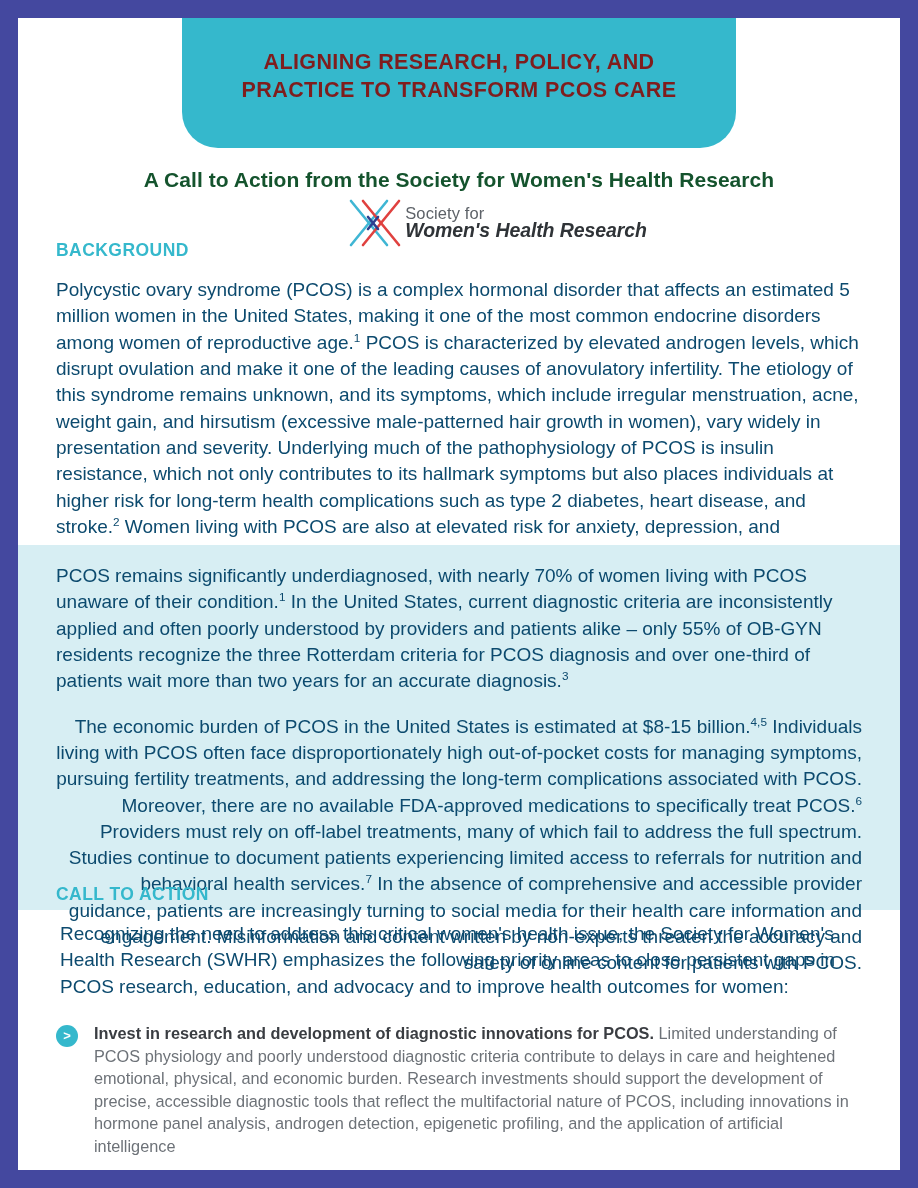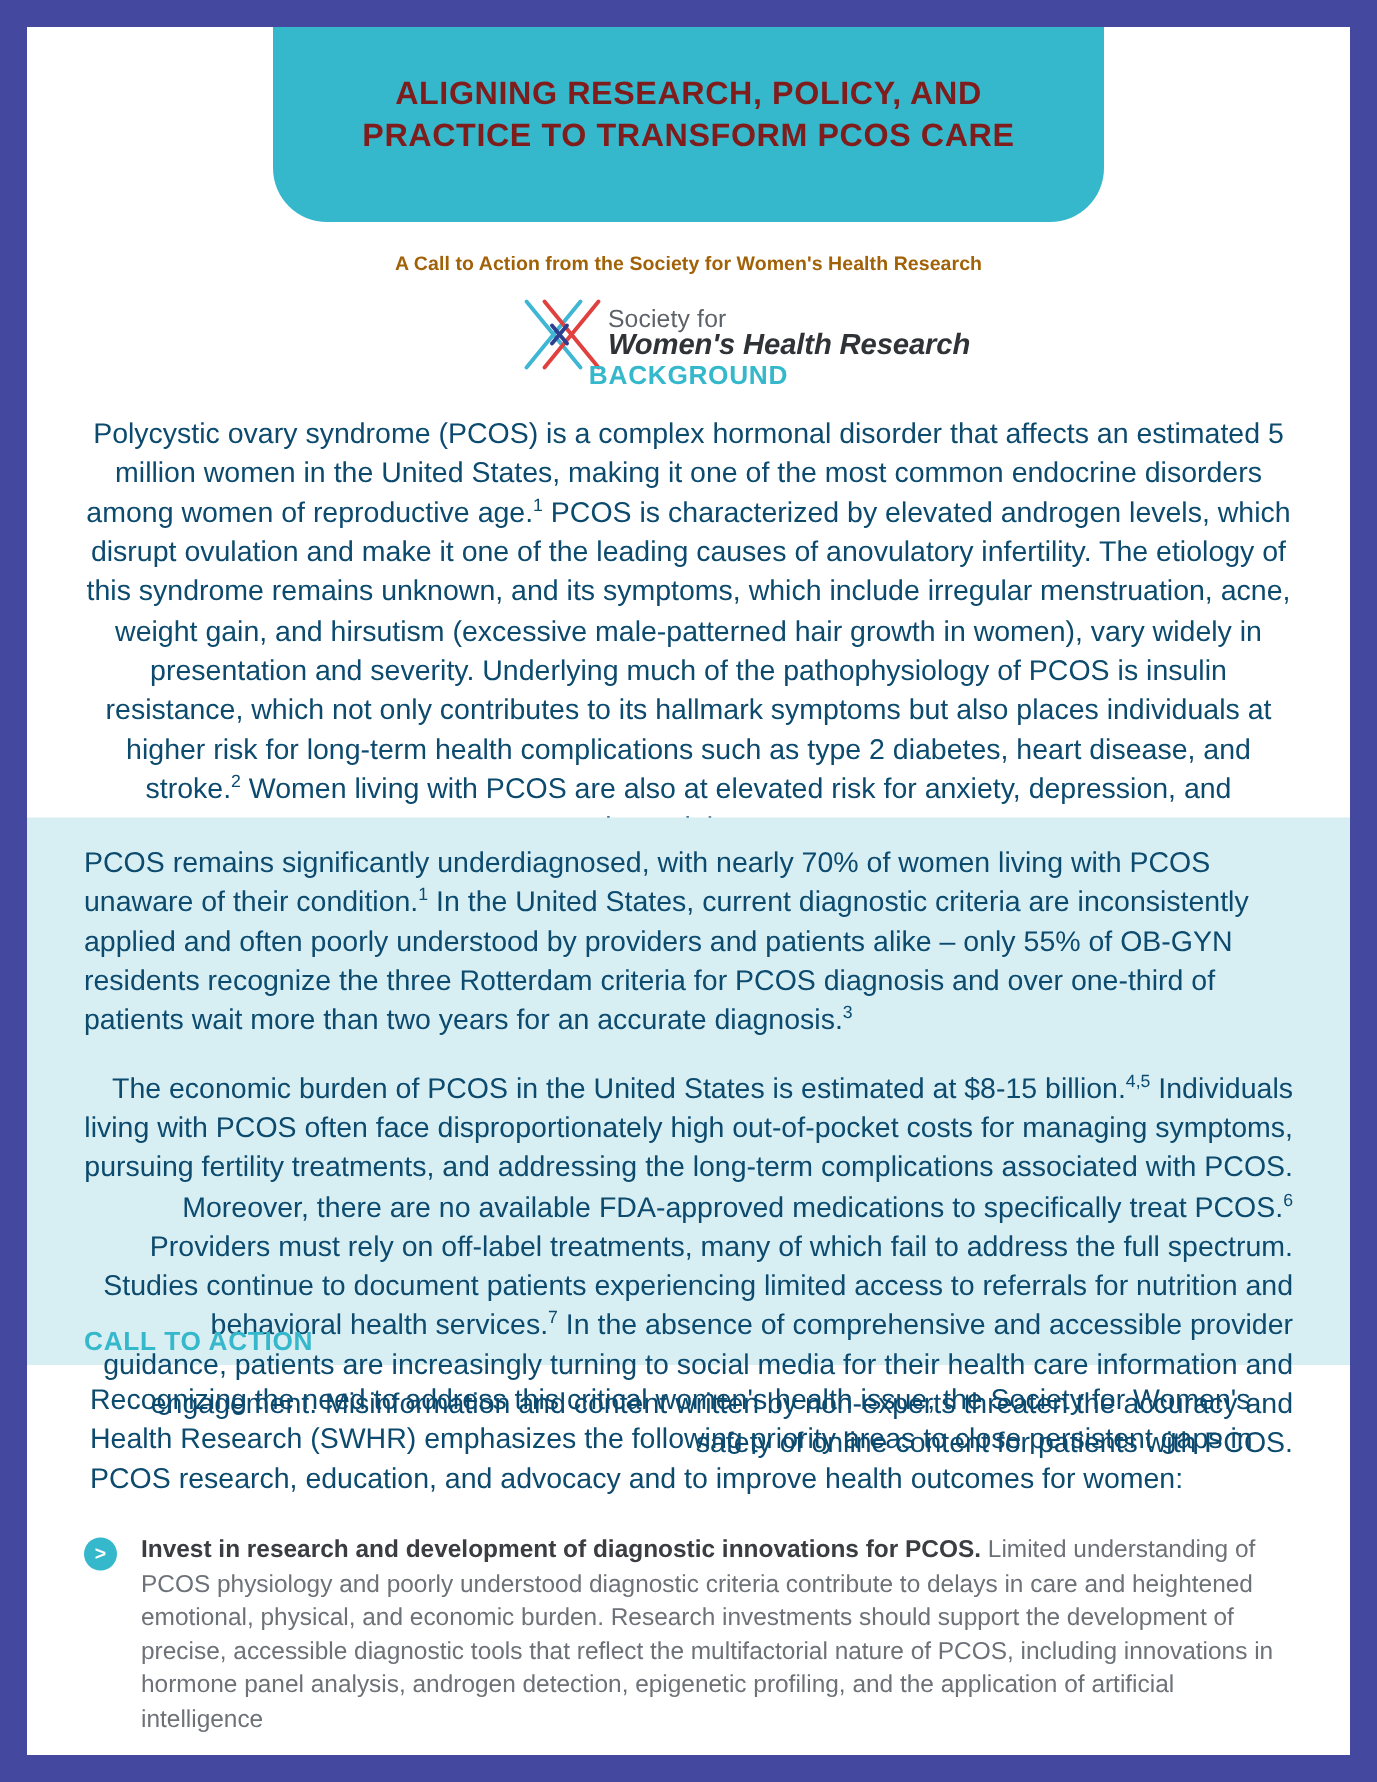--- a/index.html
+++ b/index.html
@@ -56,22 +56,22 @@
     text-transform: uppercase;
   }
 
   
   .subtitle {
     position: absolute;
     left: 0;
     top: 150px;
     width: 882px;
     text-align: center;
-    color: #a16207;
-    font-size: 13px;
+    color: #14532d;
+    font-size: 21px;
     font-weight: bold;
     letter-spacing: 0.05px;
   }
 
   
   .logo-wrap {
     position: absolute;
     left: 0;
     top: 180px;
     width: 882px;
@@ -127,21 +127,20 @@
     vertical-align: super;
     line-height: 0;
   }
 
   
   .bg-section {
     position: absolute;
     left: 38px;
     top: 222px;
     width: 806px;
-    text-align: center;
   }
   .bg-section .section-head { margin-bottom: 16px; }
 
   
   .highlight-band {
     position: absolute;
     left: 0;
     top: 479px;
     width: 882px;
     height: 365px;

